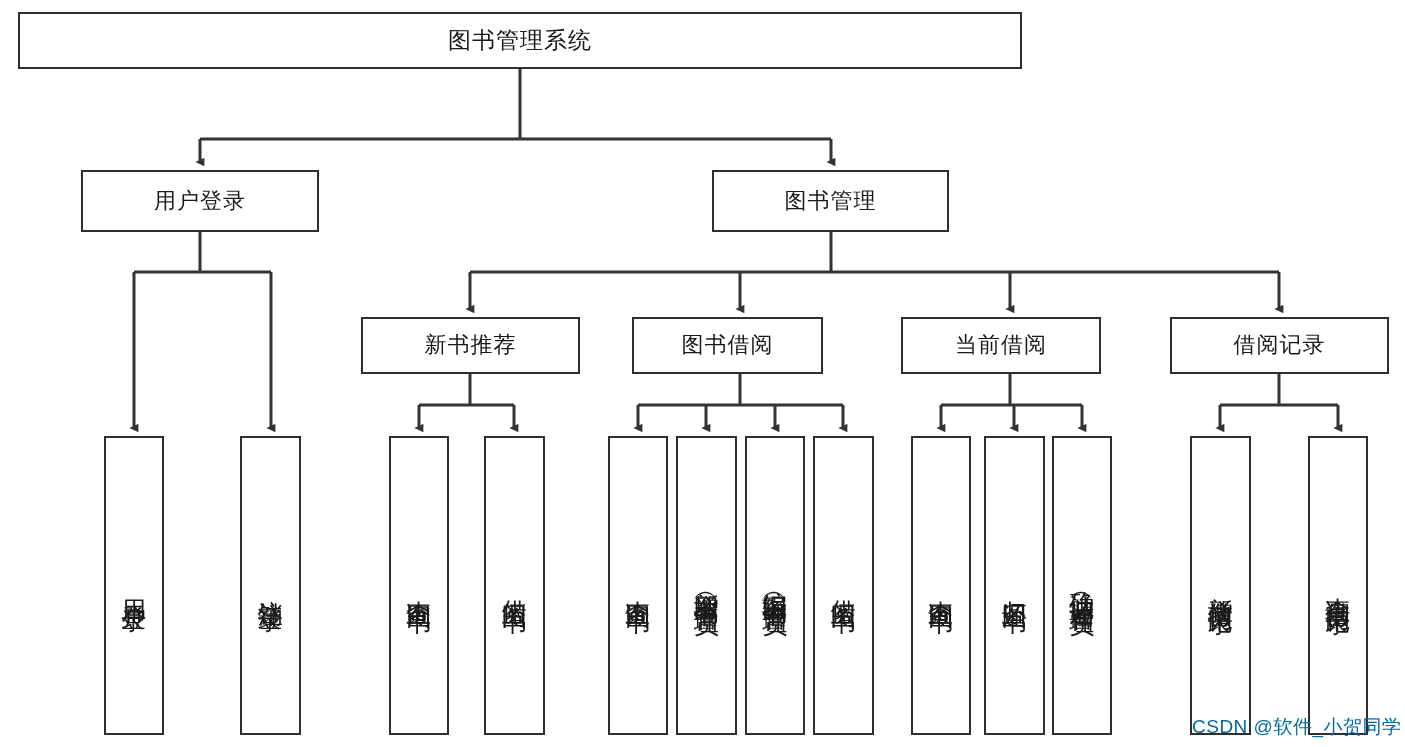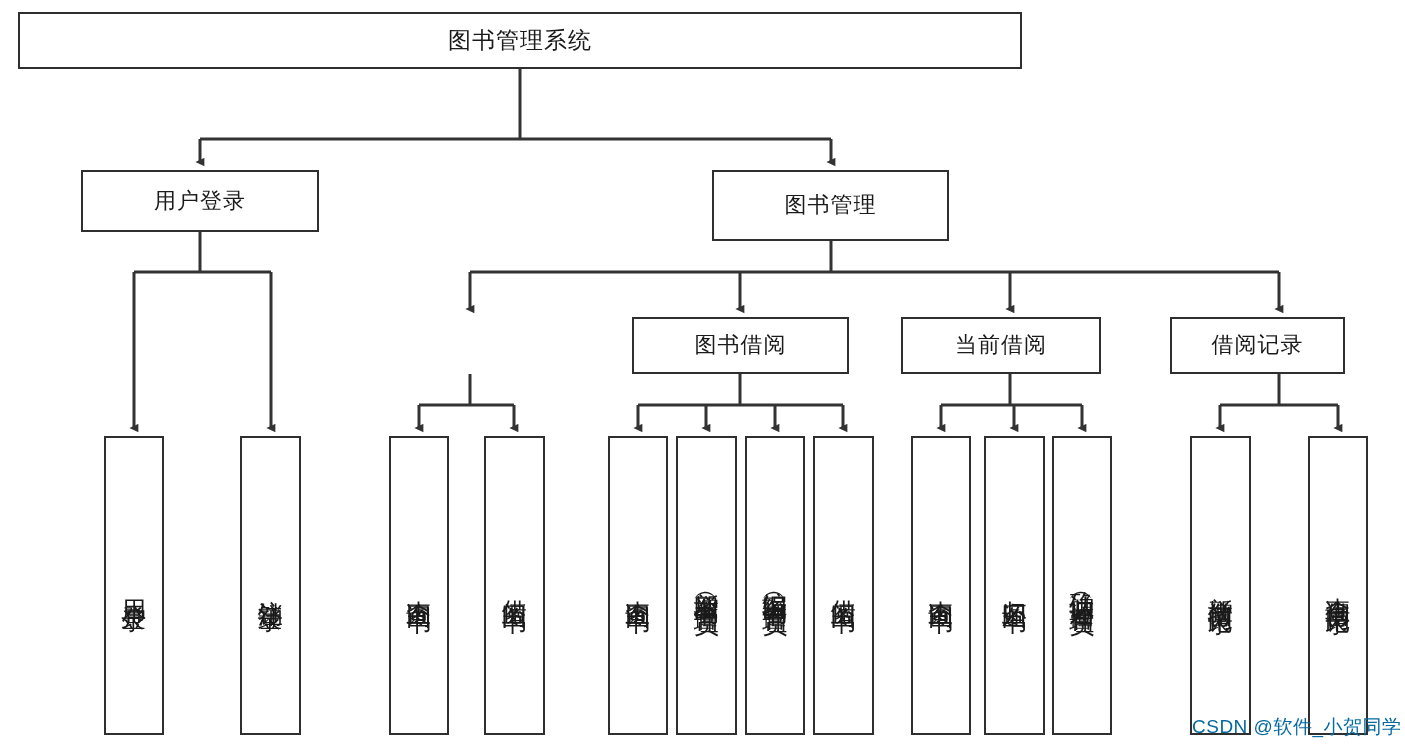--- a/index.html
+++ b/index.html
@@ -132,31 +132,34 @@
     </g>
   </svg>
 
   <div class="node horiz root" style="left:18px; top:12px; width:1004px; height:57px;">
     <span class="node-label">图书管理系统</span>
   </div>
 
   <div class="node horiz" style="left:81px; top:170px; width:238px; height:62px;">
     <span class="node-label">用户登录</span>
   </div>
-  <div class="node horiz" style="left:712px; top:170px; width:237px; height:71px;">
+  <div class="node horiz" style="left:712px; top:170px; width:237px; height:62px;">
     <span class="node-label">图书管理</span>
   </div>
 
-  <div class="node horiz" style="left:632px; top:317px; width:217px; height:57px;">
+  <div class="node horiz" style="left:361px; top:317px; width:219px; height:57px;">
+    <span class="node-label">新书推荐</span>
+  </div>
+  <div class="node horiz" style="left:632px; top:317px; width:191px; height:57px;">
     <span class="node-label">图书借阅</span>
   </div>
   <div class="node horiz" style="left:901px; top:317px; width:200px; height:57px;">
     <span class="node-label">当前借阅</span>
   </div>
-  <div class="node horiz" style="left:1170px; top:317px; width:175px; height:57px;">
+  <div class="node horiz" style="left:1170px; top:317px; width:219px; height:57px;">
     <span class="node-label">借阅记录</span>
   </div>
 
   <div class="node vert" style="left:104px; top:436px; width:60px; height:299px;">
     <span class="node-label">用户登录</span>
   </div>
   <div class="node vert" style="left:240px; top:436px; width:61px; height:299px;">
     <span class="node-label">注销登录</span>
   </div>
   <div class="node vert" style="left:389px; top:436px; width:60px; height:299px;">

